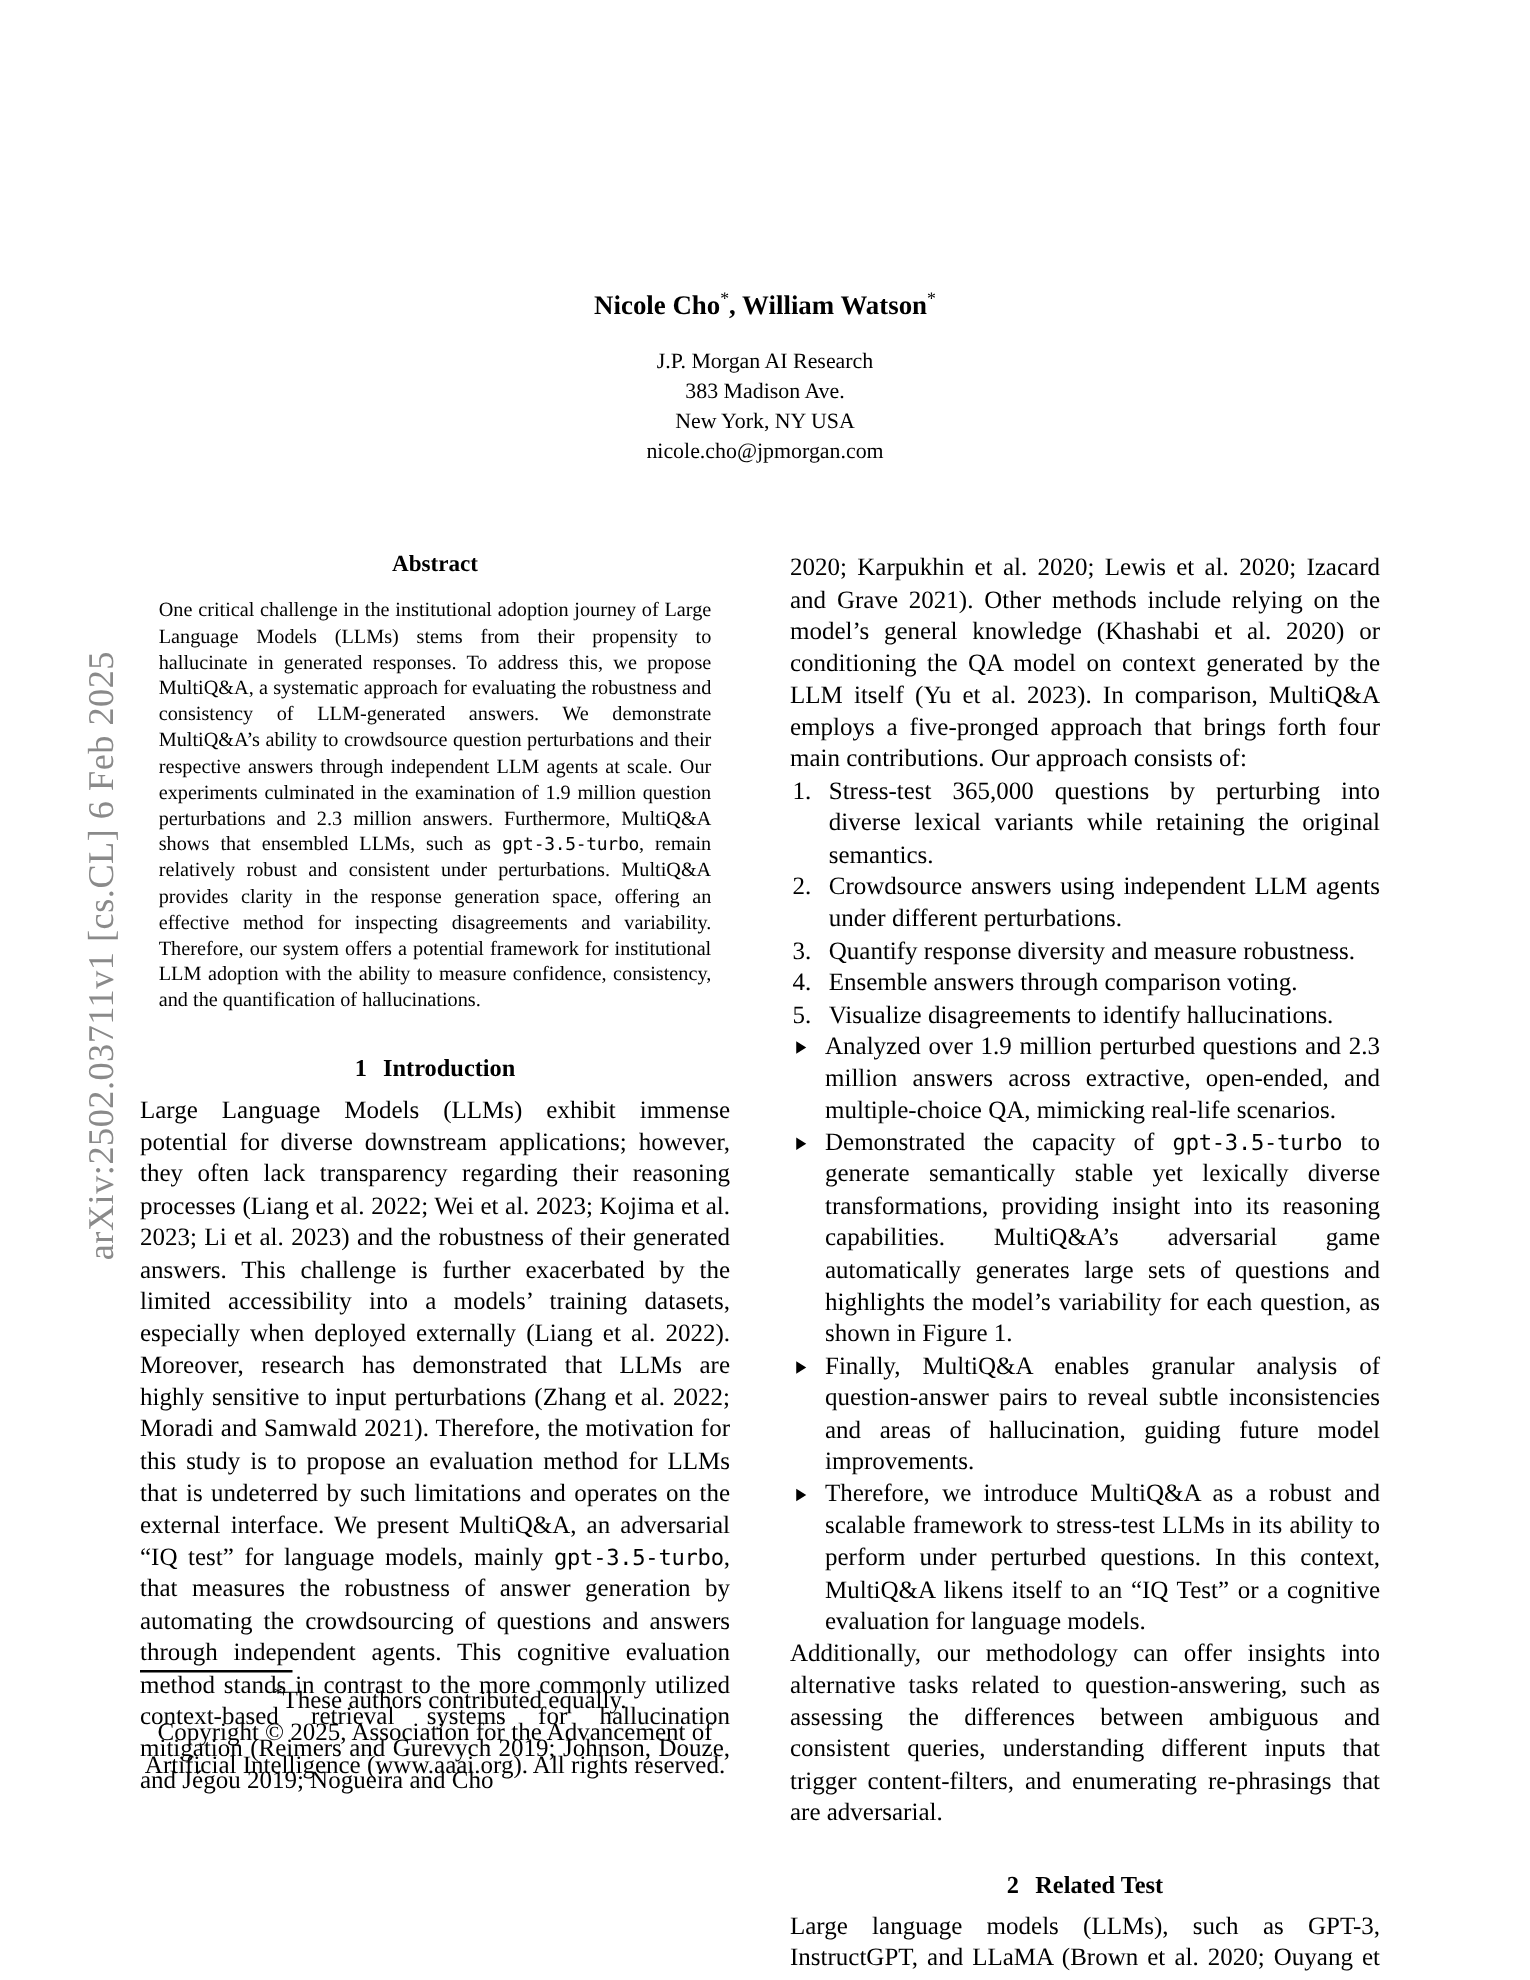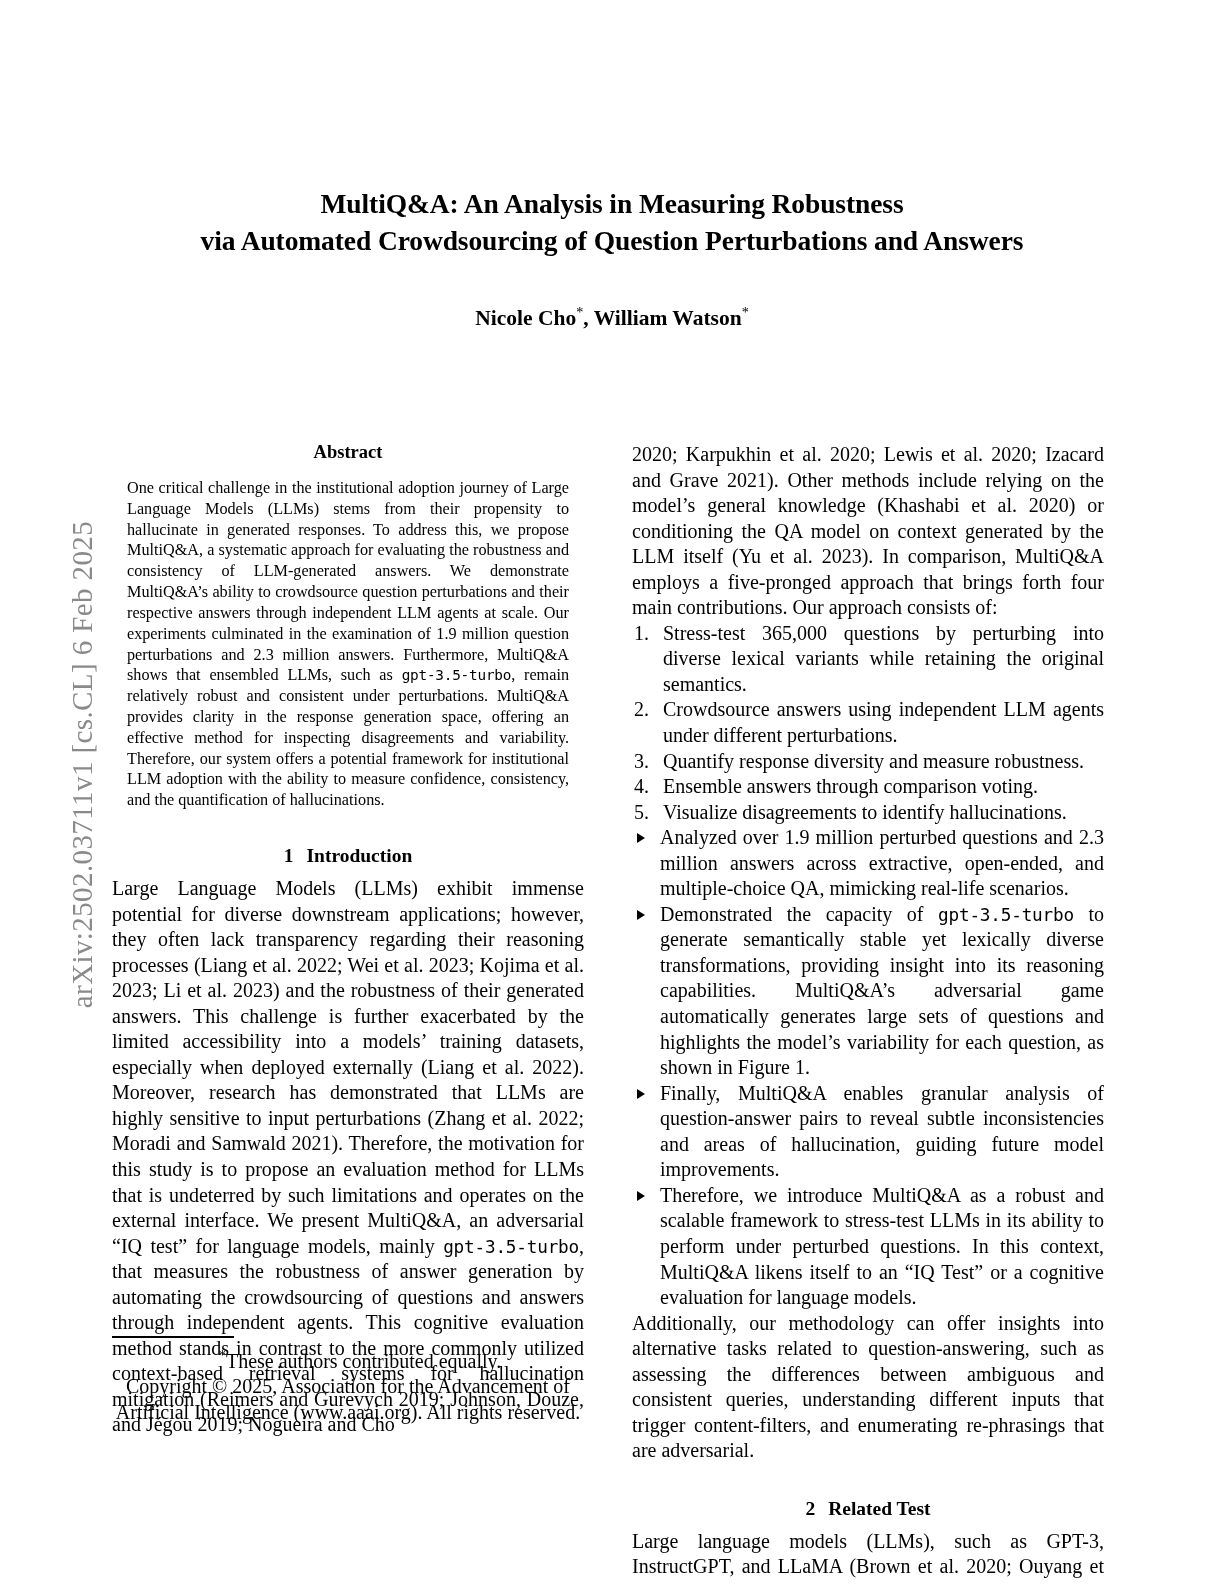--- a/index.html
+++ b/index.html
@@ -182,29 +182,31 @@
   .footnote-area sup { font-size: 0.72em; vertical-align: super; }
 </style>
 </head>
 <body>
 
 <div class="page">
 
   <div class="arxiv-stamp">arXiv:2502.03711v1  [cs.CL]  6 Feb 2025</div>
 
   <div class="title-block">
-    <h1 class="paper-title">
-      <span>MultiQ&amp;A: An Analysis in Measuring Robustness</span><br>
-      <span>via Automated Crowdsourcing of Question Perturbations and Answers</span>
-    </h1>
 
     <div class="authors">
       <span>Nicole Cho</span><sup>*</sup><span>, </span><span>William Watson</span><sup>*</sup>
     </div>
 
+    <div class="affiliation">
+      <div>J.P. Morgan AI Research</div>
+      <div>383 Madison Ave.</div>
+      <div>New York, NY USA</div>
+      <div>nicole.cho@jpmorgan.com</div>
+    </div>
   </div>
 
   <div class="columns">
 
     <div class="col col-left">
 
       <div class="abstract-head">Abstract</div>
 
       <div class="abstract-body">
         <p><span>One critical challenge in the institutional adoption journey of Large Language Models (LLMs) stems from their propensity to hallucinate in generated responses. To address this, we propose MultiQ&amp;A, a systematic approach for evaluating the robustness and consistency of LLM-generated answers. We demonstrate MultiQ&amp;A’s ability to crowdsource question perturbations and their respective answers through independent LLM agents at scale. Our experiments culminated in the examination of 1.9 million question perturbations and 2.3 million answers. Furthermore, MultiQ&amp;A shows that ensembled LLMs, such as </span><span class="mono">gpt-3.5-turbo</span><span>, remain relatively robust and consistent under perturbations. MultiQ&amp;A provides clarity in the response generation space, offering an effective method for inspecting disagreements and variability. Therefore, our system offers a potential framework for institutional LLM adoption with the ability to measure confidence, consistency, and the quantification of hallucinations.</span></p>

